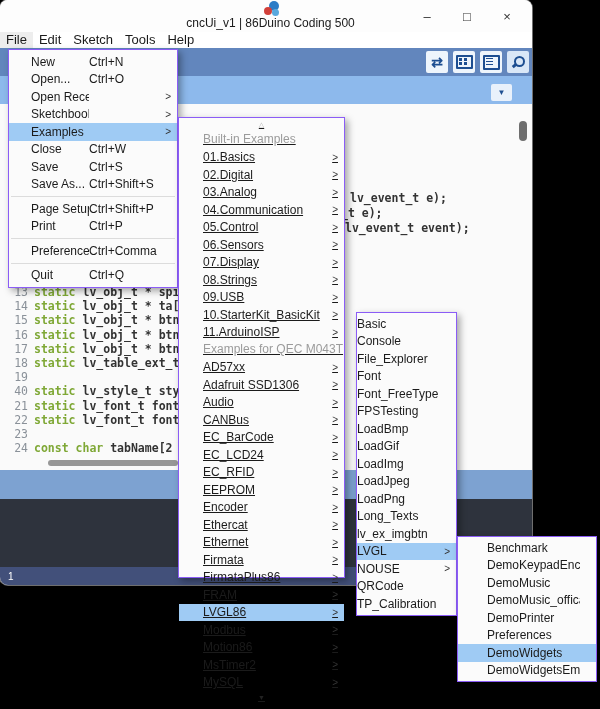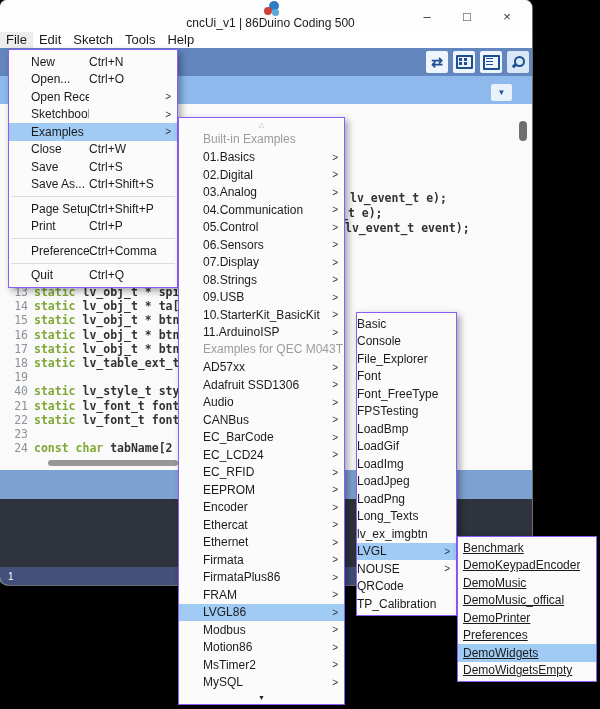--- a/index.html
+++ b/index.html
@@ -51,36 +51,36 @@
 
   .band{position:absolute;left:0;top:470px;right:0;height:29px;background:#7da2d1;}
   .console{position:absolute;left:0;top:499px;right:0;height:68px;background:#2e333d;}
   .statusbar{position:absolute;left:0;top:567px;right:0;height:18px;background:#42507a;color:#fff;
              font-size:10px;display:flex;align-items:center;padding-left:8px;}
 
   
   .menu{position:absolute;background:#fbfbfb;border:1px solid #8b5cf6;box-shadow:3px 3px 7px rgba(0,0,0,.35);
         font-size:12px;color:#1b1b1b;box-sizing:border-box;}
   #fileMenu{left:8px;top:49px;width:170px;padding:3px 0;z-index:10;}
-  #examplesMenu{left:178px;top:117px;width:167px;height:588px;z-index:11;}
+  #examplesMenu{left:178px;top:117px;width:167px;height:461px;z-index:11;text-decoration:underline;}
   #lvgl86Menu{left:356px;top:312px;width:101px;padding:2px 0;z-index:12;}
   #lvglMenu{left:457px;top:536px;width:140px;padding:2px 0;z-index:13;}
   .mi{display:flex;align-items:center;height:17.5px;padding:0 6px 0 22px;}
   .mi .lbl{flex:1;white-space:nowrap;overflow:hidden;}
   .mi .sc{width:72px;flex:none;text-align:left;white-space:nowrap;}
   .mi .chev{width:10px;flex:none;text-align:right;font-size:10px;color:#333;}
   .mi.hl{background:#9fcbf4;}
   .mh{height:17.5px;line-height:17.5px;color:#9b9b9b;padding-left:22px;white-space:nowrap;}
   .msep{height:1px;background:#dcdcdc;margin:3px 2px;}
   .scrollrow{height:13px;display:flex;align-items:center;justify-content:center;font-size:7px;}
   .scrollrow.up{color:#b5b5b5;}
   .scrollrow.down{color:#222;}
   #examplesMenu .mi,#examplesMenu .mh{padding-left:24px;}
   #lvgl86Menu .mi{padding-left:0;}
-  #lvglMenu .mi{padding-left:5px;text-decoration:underline;}
+  #lvglMenu .mi{padding-left:29px;}
 </style>
 </head>
 <body>
 
 <div class="canvas">
 
   <div class="window">
 
     <div class="titlebar">
       <div class="appicon">

